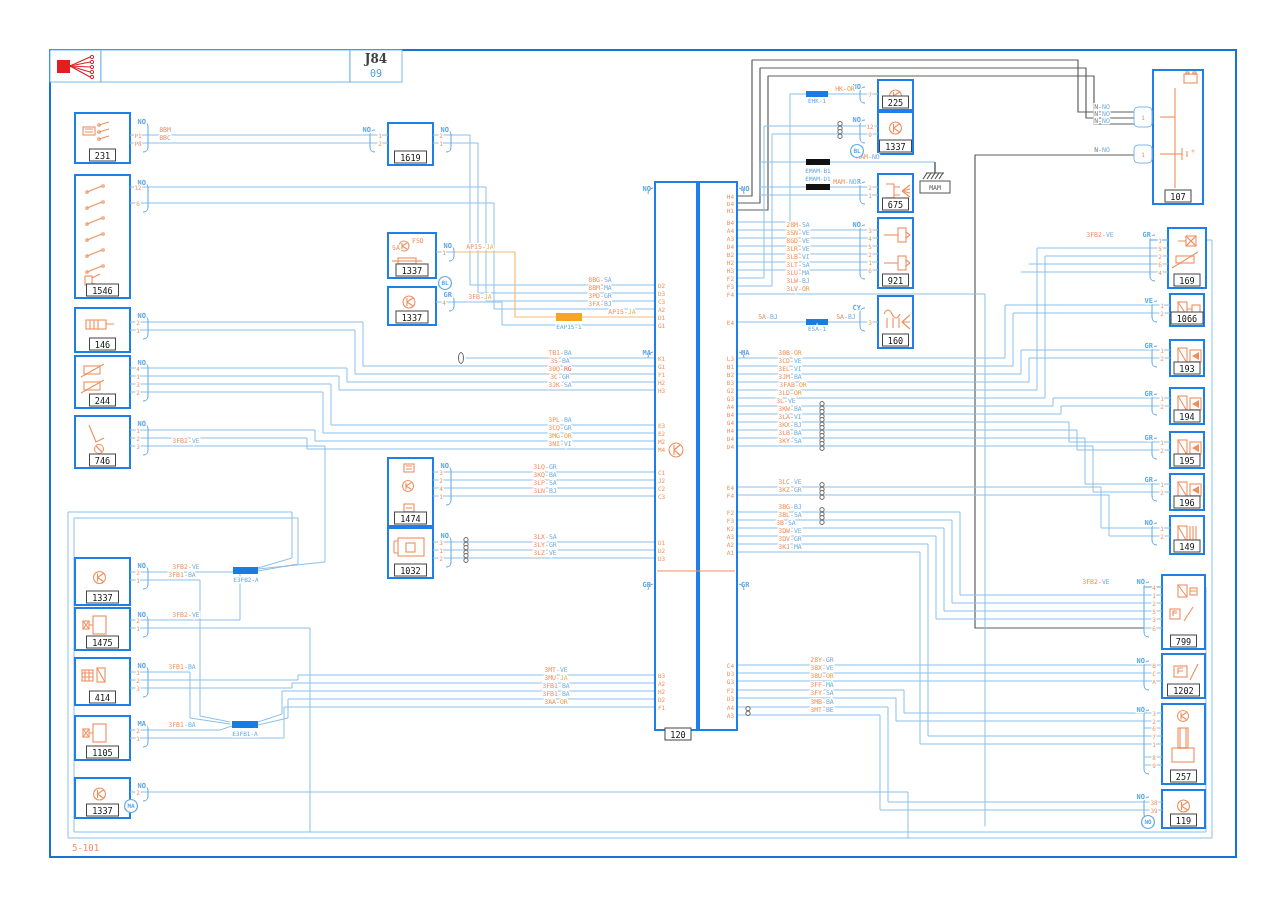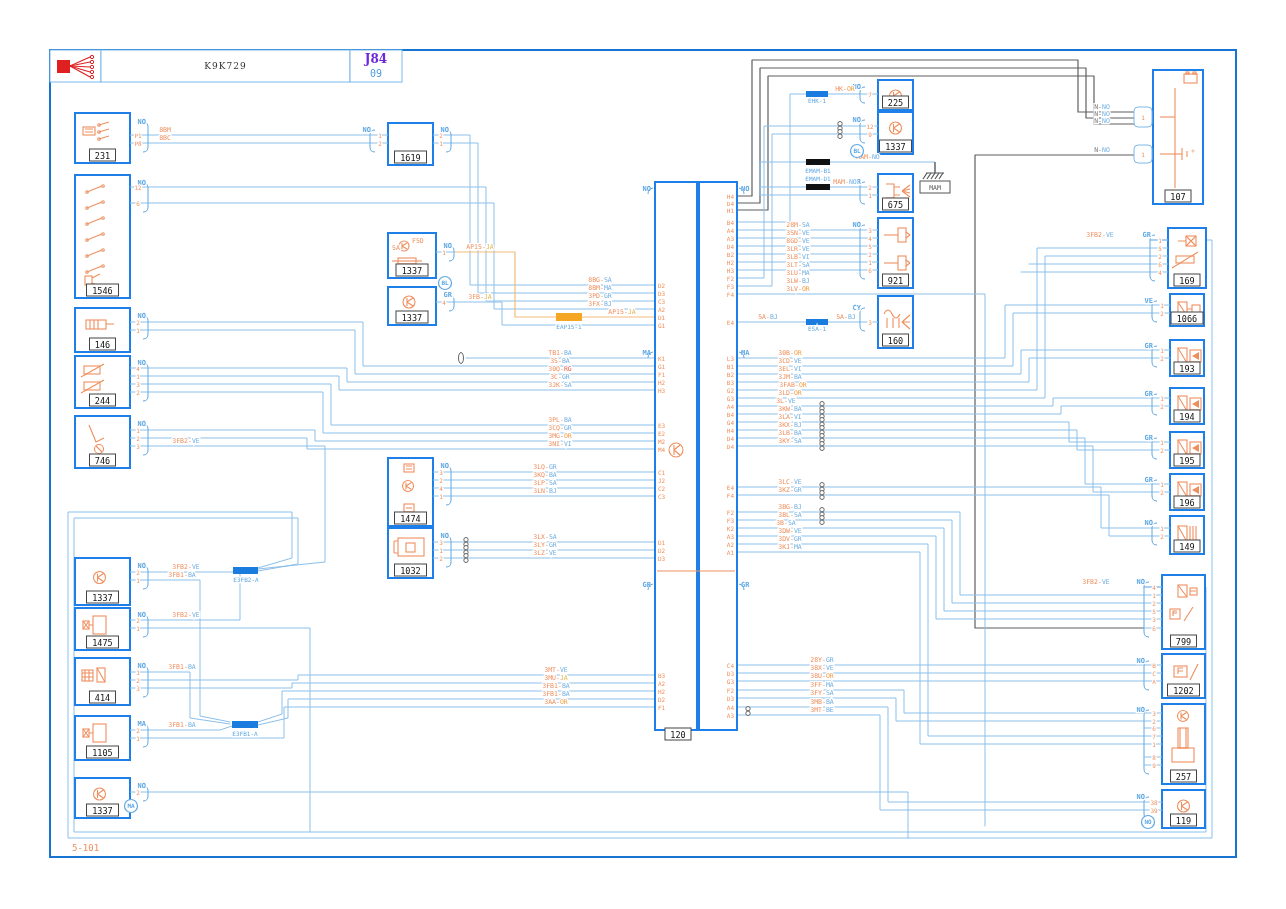--- a/index.html
+++ b/index.html
@@ -26,21 +26,21 @@
   .ctext{font-size:6.5px;fill:#EE8F5E}
   .wl,.pin,.pinc,.grp,.spl,.ctext{paint-order:stroke;stroke:#fff;stroke-width:2.5px}
   .tw{fill:#fff;stroke:#666;stroke-width:1}
   .badge{fill:#fff;stroke:#5FA8E4;stroke-width:1.2}
   .badgetext{font-size:6px;fill:#5FA8E4;font-weight:bold}
   .gnd{stroke:#555;stroke-width:1.2;fill:none}
   .gndtext{font-size:6.5px;fill:#555}
   .tb{position:absolute;display:flex;align-items:center;justify-content:center}
   #t-engine{left:101px;top:50px;width:249px;height:32px;font-size:9px;color:#333;
             font-family:"DejaVu Serif",serif;letter-spacing:1px}
-  #t-sheet{left:350px;top:51px;width:52px;height:16px;font-size:12px;font-weight:bold;color:#6d28d9;
+  #t-sheet{left:350px;top:51px;width:52px;height:16px;font-size:12px;font-weight:bold;color:#404040;
            font-family:"DejaVu Serif",serif}
   #t-sub{left:350px;top:66px;width:52px;height:15px;font-size:10px;color:#4E9BE0}
   #t-page{left:72px;top:841px;width:60px;height:14px;font-size:9px;color:#EE8F5E;justify-content:flex-start}
 </style>
 </head>
 <body>
 
 <div id="stage">
   <svg id="d" width="1286" height="909" viewBox="0 0 1286 909">
       <g>
@@ -932,17 +932,16 @@
         <path d="M935,162 V173 M926,173 h18" class="gnd"></path>
         <path d="M927,173 l-4,6" class="gnd"></path>
         <path d="M931,173 l-4,6" class="gnd"></path>
         <path d="M935,173 l-4,6" class="gnd"></path>
         <path d="M939,173 l-4,6" class="gnd"></path>
         <path d="M943,173 l-4,6" class="gnd"></path>
         <rect x="920" y="181" width="30" height="12" fill="#fff" stroke="#555"></rect>
         <text x="935" y="190" class="gndtext" text-anchor="middle">MAM</text>
       </g>
     </svg>
-  <span class="tb" id="t-engine">K9K729</span>
   <span class="tb" id="t-sheet">J84</span>
   <span class="tb" id="t-sub">09</span>
   <span class="tb" id="t-page">5-101</span>
 </div>
 
 </body></html>

